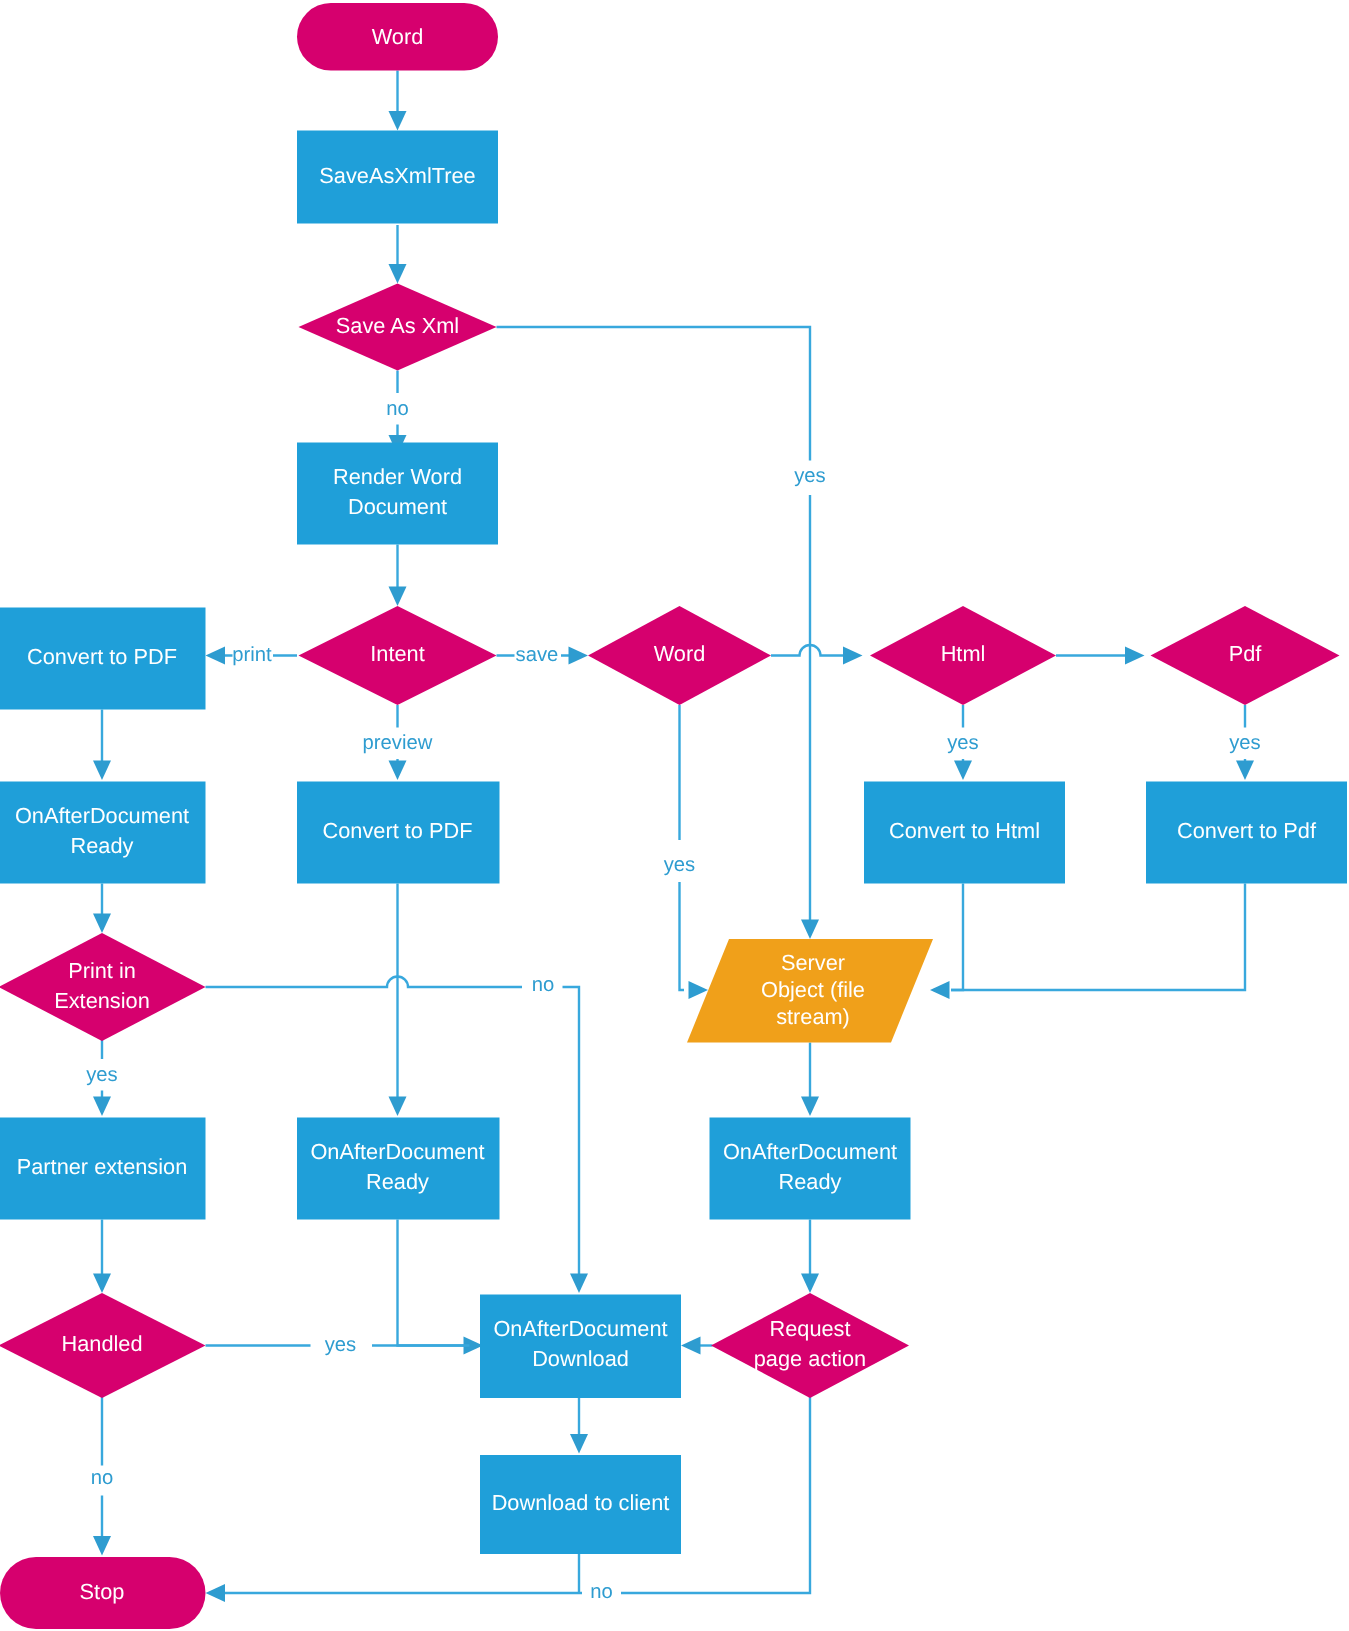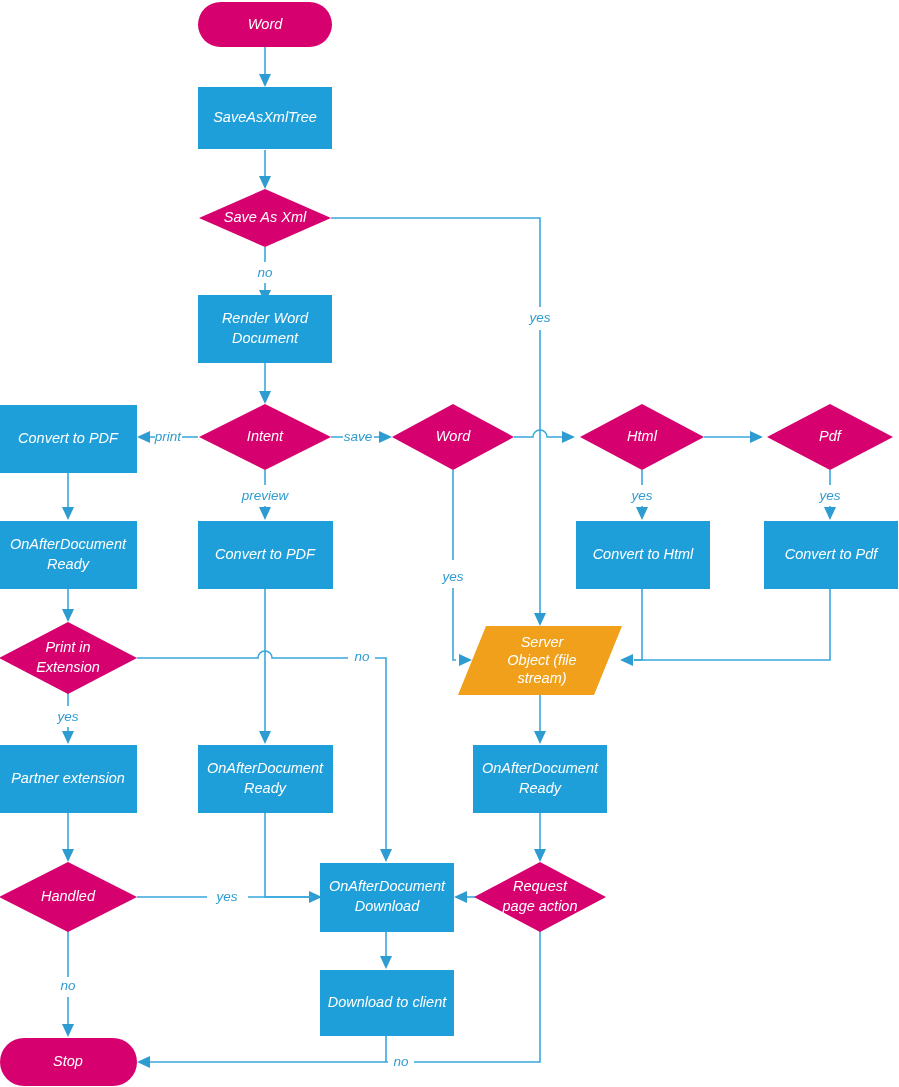--- a/index.html
+++ b/index.html
@@ -9,21 +9,20 @@
   }
   body {
     font-family: "Liberation Sans", sans-serif;
   }
   #flowchart-root {
     position: relative;
     width: 899px;
     height: 1087px;
     background: #ffffff;
     overflow: hidden;
-    font-style: italic;
   }
   svg#flow-svg {
     position: absolute;
     top: 0;
     left: 0;
     width: 899px;
     height: 1087px;
   }
   .node-label {
     fill: #ffffff;

